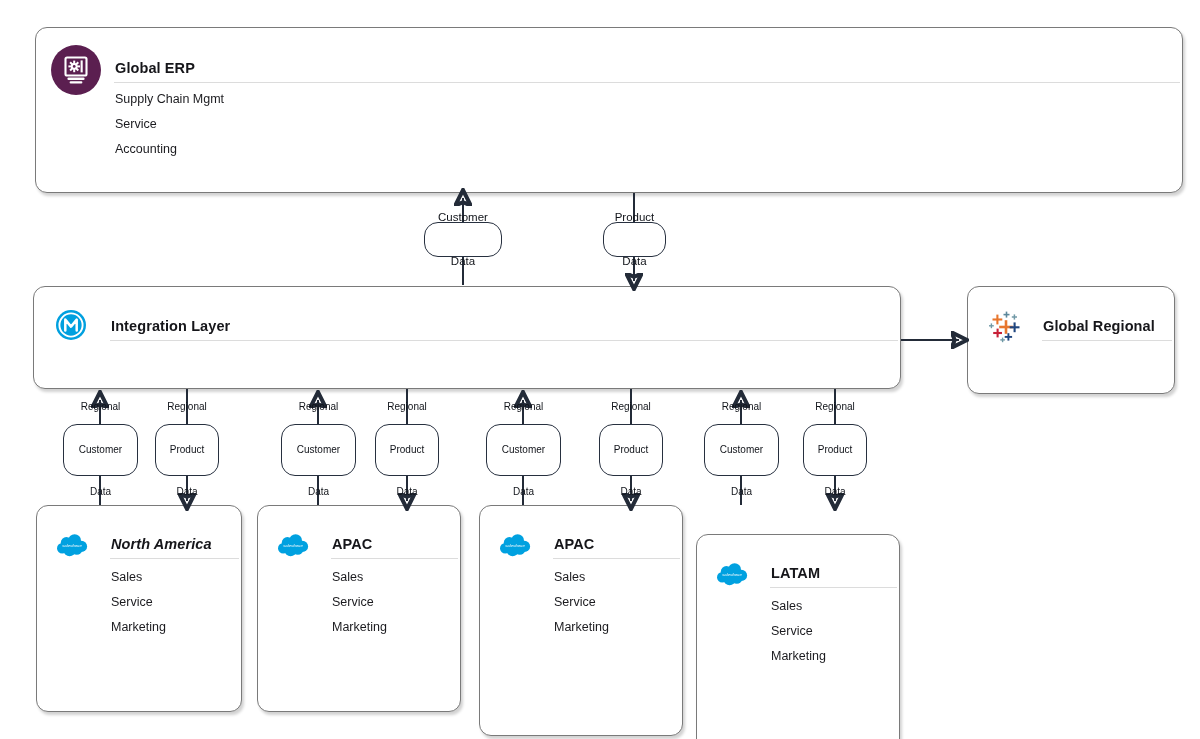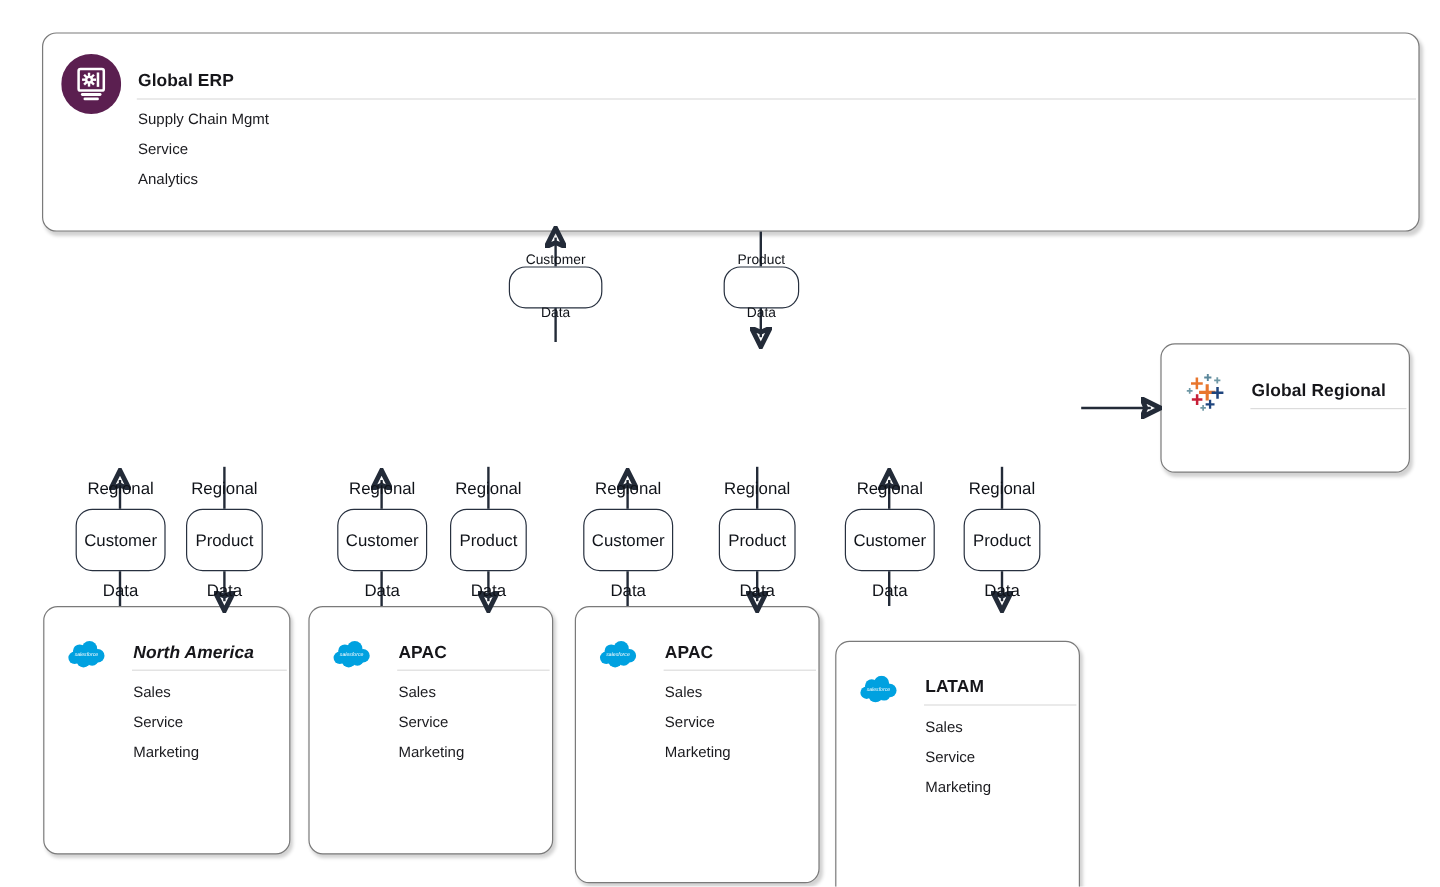--- a/index.html
+++ b/index.html
@@ -64,21 +64,21 @@
     border-radius: 14px;
     display: flex;
     flex-direction: column;
     align-items: center;
     justify-content: center;
     z-index: 5;
     gap: 30px;
   }
   .pill span {
     display: block;
-    font-size: 14px;
+    font-size: 10px;
     line-height: 12.4px;
     color: #101319;
     text-align: center;
     white-space: nowrap;
     font-family: "Liberation Sans", sans-serif;
   }
   .pill.big span {
     font-size: 11.5px;
     line-height: 13.5px;
   }
@@ -157,32 +157,43 @@
         <circle cx="23.2" cy="21.4" r="1.35" fill="#5b1f50"></circle>
         <rect x="29.6" y="15.4" width="2.1" height="12" fill="#ffffff"></rect>
         <rect x="16.4" y="32.6" width="17.2" height="2.4" rx="1.2" fill="#ffffff"></rect>
         <rect x="18.6" y="36.3" width="12.8" height="2.2" rx="1.1" fill="#ffffff"></rect>
       </svg>
     </span>
     <div class="card-title" style="left:79px; top:32px;">Global ERP</div>
     <div class="card-divider" style="left:78px; top:54px; right:2px;"></div>
     <div class="card-item" style="left:79px; top:64px;">Supply Chain Mgmt</div>
     <div class="card-item" style="left:79px; top:89px;">Service</div>
-    <div class="card-item" style="left:79px; top:114px;">Analytics</div>
+    <div class="card-item" style="left:79px; top:114px;">Accounting</div>
   </div>
 
   <div class="pill big" style="left:424px; top:222px; width:78px; height:35px;">
     <span>Customer</span>
     <span>Data</span>
   </div>
   <div class="pill big" style="left:603px; top:222px; width:63px; height:35px;">
     <span>Product</span>
     <span>Data</span>
   </div>
 
+  <div class="card" style="left:33px; top:286px; width:868px; height:103px;">
+    <span class="icon-wrap" style="left:22px; top:23px;">
+      <svg width="30" height="30" viewBox="0 0 30 30">
+        <circle cx="15" cy="15" r="15" fill="#00a0df"></circle>
+        <circle cx="15" cy="15" r="11.6" fill="none" stroke="#ffffff" stroke-width="1.9"></circle>
+        <path d="M9.3 20.4 L9.3 9.6 L15 16.6 L20.7 9.6 L20.7 20.4" fill="none" stroke="#ffffff" stroke-width="2.5" stroke-linecap="round" stroke-linejoin="round"></path>
+      </svg>
+    </span>
+    <div class="card-title" style="left:77px; top:31px;">Integration Layer</div>
+    <div class="card-divider" style="left:76px; top:53px; right:2px;"></div>
+  </div>
 
   <div class="card" style="left:967px; top:286px; width:208px; height:108px;">
     <span class="icon-wrap" style="left:20px; top:22px;">
       <svg width="36" height="36" viewBox="0 0 36 36">
         <g stroke-linecap="butt">
 
           <g stroke="#e8762d" stroke-width="2.6">
             <line x1="18" y1="11.2" x2="18" y2="24.8"></line>
             <line x1="11.2" y1="18" x2="24.8" y2="18"></line>
           </g>

